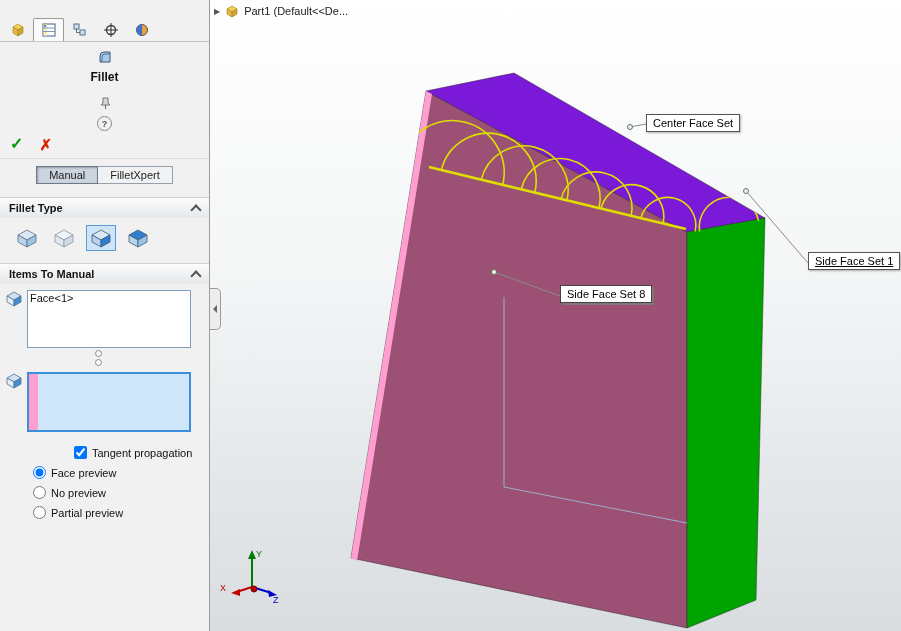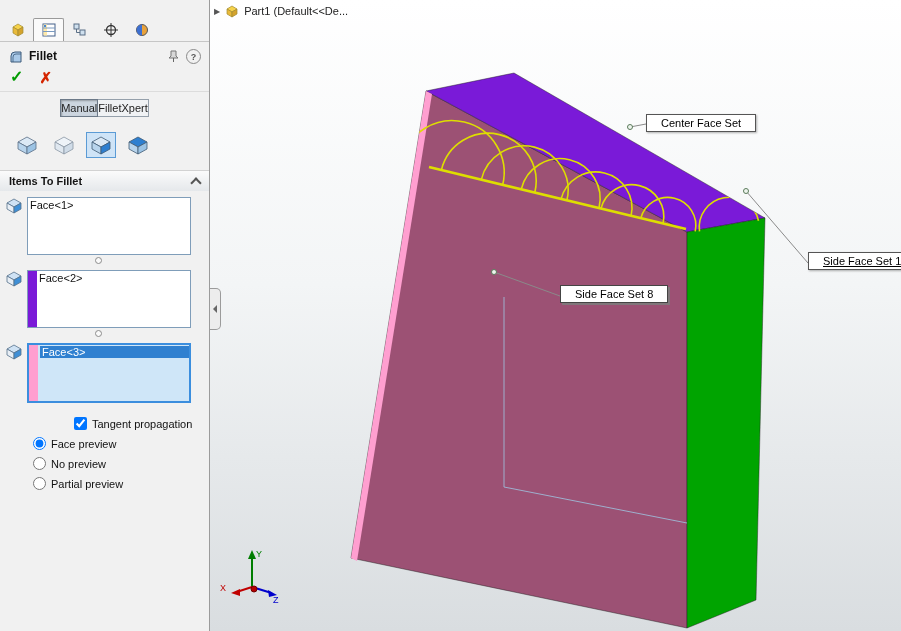--- a/index.html
+++ b/index.html
@@ -6,30 +6,30 @@
   .app{position:relative;width:901px;height:631px;overflow:hidden;background:#fff;
        font-family:"Liberation Sans",sans-serif;-webkit-font-smoothing:antialiased;}
 
   
   .panel{position:absolute;left:0;top:0;width:210px;height:631px;background:#f1f1f1;
          border-right:1px solid #9b9b9b;box-sizing:border-box;}
   .tabbar{height:41px;display:flex;align-items:flex-end;padding:0 2px;border-bottom:1px solid #c6c6c6;}
   .tab{width:29px;height:22px;display:flex;align-items:center;justify-content:center;
        border:1px solid transparent;border-bottom:none;border-radius:2px 2px 0 0;}
   .tab.active{background:#fafafa;border-color:#9a9a9a;}
-  .pm-header{display:flex;gap:6px;padding:7px 8px 3px 8px;}
+  .pm-header{display:flex;align-items:center;gap:6px;padding:7px 8px 3px 8px;flex-direction:column;}
   .pm-title{font-weight:bold;font-size:12px;color:#111;}
   .hdr-sp{flex:1;}
   .help-circ{width:13px;height:13px;border:1px solid #8a8a8a;border-radius:50%;color:#555;
              font-size:9px;font-weight:bold;display:flex;align-items:center;justify-content:center;}
   .ok-row{display:flex;align-items:center;gap:16px;padding:2px 10px 6px 10px;border-bottom:1px solid #dcdcdc;}
   .ok{color:#009b00;font-size:16px;font-weight:bold;line-height:1;}
   .cancel{color:#d42500;font-size:15px;font-weight:bold;line-height:1;}
   .mode-row{display:flex;justify-content:center;padding:7px 0 8px 0;}
-  .mode{font-family:inherit;font-size:11px;padding:2px 0;border:1px solid #95a0ab;background:#f0f2f4;color:#222;}
+  .mode{font-family:inherit;font-size:11px;padding:2px 12px;border:1px solid #95a0ab;background:#f0f2f4;color:#222;}
   .mode.active{background:#ccd5df;border-color:#6c7988;box-shadow:inset 1px 1px 2px rgba(0,0,0,.28);}
   .mode+.mode{border-left:none;}
   .sect{display:flex;align-items:center;justify-content:space-between;padding:4px 9px;margin-top:5px;
         font-size:11px;font-weight:bold;color:#141414;border-top:1px solid #d2d2d2;
         background:linear-gradient(#fbfbfb,#e5e8eb);}
   .chev{width:6px;height:6px;border-left:2px solid #555;border-top:2px solid #555;
         transform:rotate(45deg);margin-top:3px;}
   .type-row{display:flex;gap:7px;padding:7px 10px 7px 12px;}
   .type-btn{width:30px;height:26px;display:flex;align-items:center;justify-content:center;
             border:1px solid transparent;background:transparent;padding:0;}
@@ -48,21 +48,21 @@
   .opt input{margin:0;width:13px;height:13px;}
   .opt.first{margin-top:10px;margin-left:41px;}
 
   
   .viewport{position:absolute;left:210px;top:0;width:691px;height:631px;
             background:linear-gradient(#ffffff 0%,#f3f5f6 45%,#d9dde0 100%);}
   .scene{position:absolute;left:0;top:0;}
   .tree{position:absolute;left:4px;top:4px;display:flex;align-items:center;gap:5px;
         font-size:11px;color:#222;z-index:3;}
   .tree .arrow{font-size:8px;color:#555;}
-  .callout{position:absolute;background:#fff;border:1px solid #555;padding:2px 14px;font-size:11px;
+  .callout{position:absolute;background:#fff;border:1px solid #555;padding:2px 6px;font-size:11px;
            color:#000;white-space:nowrap;box-shadow:1px 1px 2px rgba(0,0,0,.3);z-index:3;}
   .callout.raised{border:1px solid #444;box-shadow:2px 2px 0 rgba(125,125,125,.85);}
   .flyout{position:absolute;left:210px;top:288px;width:10px;height:40px;background:#ededed;
           border:1px solid #9b9b9b;border-left:none;border-radius:0 5px 5px 0;
           display:flex;align-items:center;justify-content:center;z-index:4;}
   .flyout .tri{width:0;height:0;border-top:4px solid transparent;border-bottom:4px solid transparent;
           border-right:4px solid #666;}
 </style>
 </head>
 <body>
@@ -127,20 +127,24 @@
     <div class="ok-row">
       <span class="ok">✓</span>
       <span class="cancel">✗</span>
     </div>
 
     <div class="mode-row">
       <button class="mode active">Manual</button>
       <button class="mode">FilletXpert</button>
     </div>
 
+    <div class="sect">
+      <span>Fillet Type</span>
+      <span class="chev"></span>
+    </div>
 
     <div class="type-row">
       <button class="type-btn">
         <svg width="24" height="21">
           <polygon points="3,7 12,2 21,7 12,12" fill="#dce9f5" stroke="#5a6f86" stroke-width="0.8"></polygon>
           <polygon points="3,7 12,12 12,19 3,14" fill="#b8d4ec" stroke="#5a6f86" stroke-width="0.8"></polygon>
           <polygon points="12,12 21,7 21,14 12,19" fill="#9cc3e4" stroke="#5a6f86" stroke-width="0.8"></polygon>
         </svg>
       </button>
       <button class="type-btn">
@@ -160,68 +164,52 @@
       <button class="type-btn">
         <svg width="24" height="21">
           <polygon points="3,7 12,2 21,7 12,12" fill="#2e7fd0" stroke="#405a74" stroke-width="0.8"></polygon>
           <polygon points="3,7 12,12 12,19 3,14" fill="#b8d4ec" stroke="#405a74" stroke-width="0.8"></polygon>
           <polygon points="12,12 21,7 21,14 12,19" fill="#9cc3e4" stroke="#405a74" stroke-width="0.8"></polygon>
         </svg>
       </button>
     </div>
 
     <div class="sect">
-      <span>Items To Fillet</span>
+      <span>Items To Manual</span>
       <span class="chev"></span>
     </div>
 
     <div class="item-row">
       <svg width="18" height="18">
         <polygon points="2,6 9,2 16,6 9,10" fill="#cfe2f4" stroke="#55718c" stroke-width="0.8"></polygon>
         <polygon points="2,6 9,10 9,16 2,12" fill="#e8eef5" stroke="#55718c" stroke-width="0.8"></polygon>
         <polygon points="9,10 16,6 16,12 9,16" fill="#3f8fd6" stroke="#55718c" stroke-width="0.8"></polygon>
       </svg>
       <div class="selbox">
         <div class="selcontent">
           <div class="selrow">Face&lt;1&gt;</div>
         </div>
       </div>
     </div>
     <div class="dot-row">
         <span class="resize-dot"></span>
       </div>
 
+    <div class="dot-row">
+        <span class="resize-dot"></span>
+      </div>
+
     <div class="item-row">
       <svg width="18" height="18">
         <polygon points="2,6 9,2 16,6 9,10" fill="#cfe2f4" stroke="#55718c" stroke-width="0.8"></polygon>
         <polygon points="2,6 9,10 9,16 2,12" fill="#e8eef5" stroke="#55718c" stroke-width="0.8"></polygon>
         <polygon points="9,10 16,6 16,12 9,16" fill="#3f8fd6" stroke="#55718c" stroke-width="0.8"></polygon>
       </svg>
-      <div class="selbox">
-        <span class="strip purple"></span>
-        <div class="selcontent">
-          <div class="selrow">Face&lt;2&gt;</div>
-        </div>
-      </div>
-    </div>
-    <div class="dot-row">
-        <span class="resize-dot"></span>
-      </div>
-
-    <div class="item-row">
-      <svg width="18" height="18">
-        <polygon points="2,6 9,2 16,6 9,10" fill="#cfe2f4" stroke="#55718c" stroke-width="0.8"></polygon>
-        <polygon points="2,6 9,10 9,16 2,12" fill="#e8eef5" stroke="#55718c" stroke-width="0.8"></polygon>
-        <polygon points="9,10 16,6 16,12 9,16" fill="#3f8fd6" stroke="#55718c" stroke-width="0.8"></polygon>
-      </svg>
       <div class="selbox selected">
         <span class="strip pink"></span>
-        <div class="selcontent">
-          <div class="selrow hl">Face&lt;3&gt;</div>
-        </div>
       </div>
     </div>
 
     <label class="opt first">
       <input type="checkbox" checked="" style="">
       <span>Tangent propagation</span>
     </label>
     <label class="opt">
       <input type="radio" name="preview" checked="" style="">
       <span>Face preview</span>

